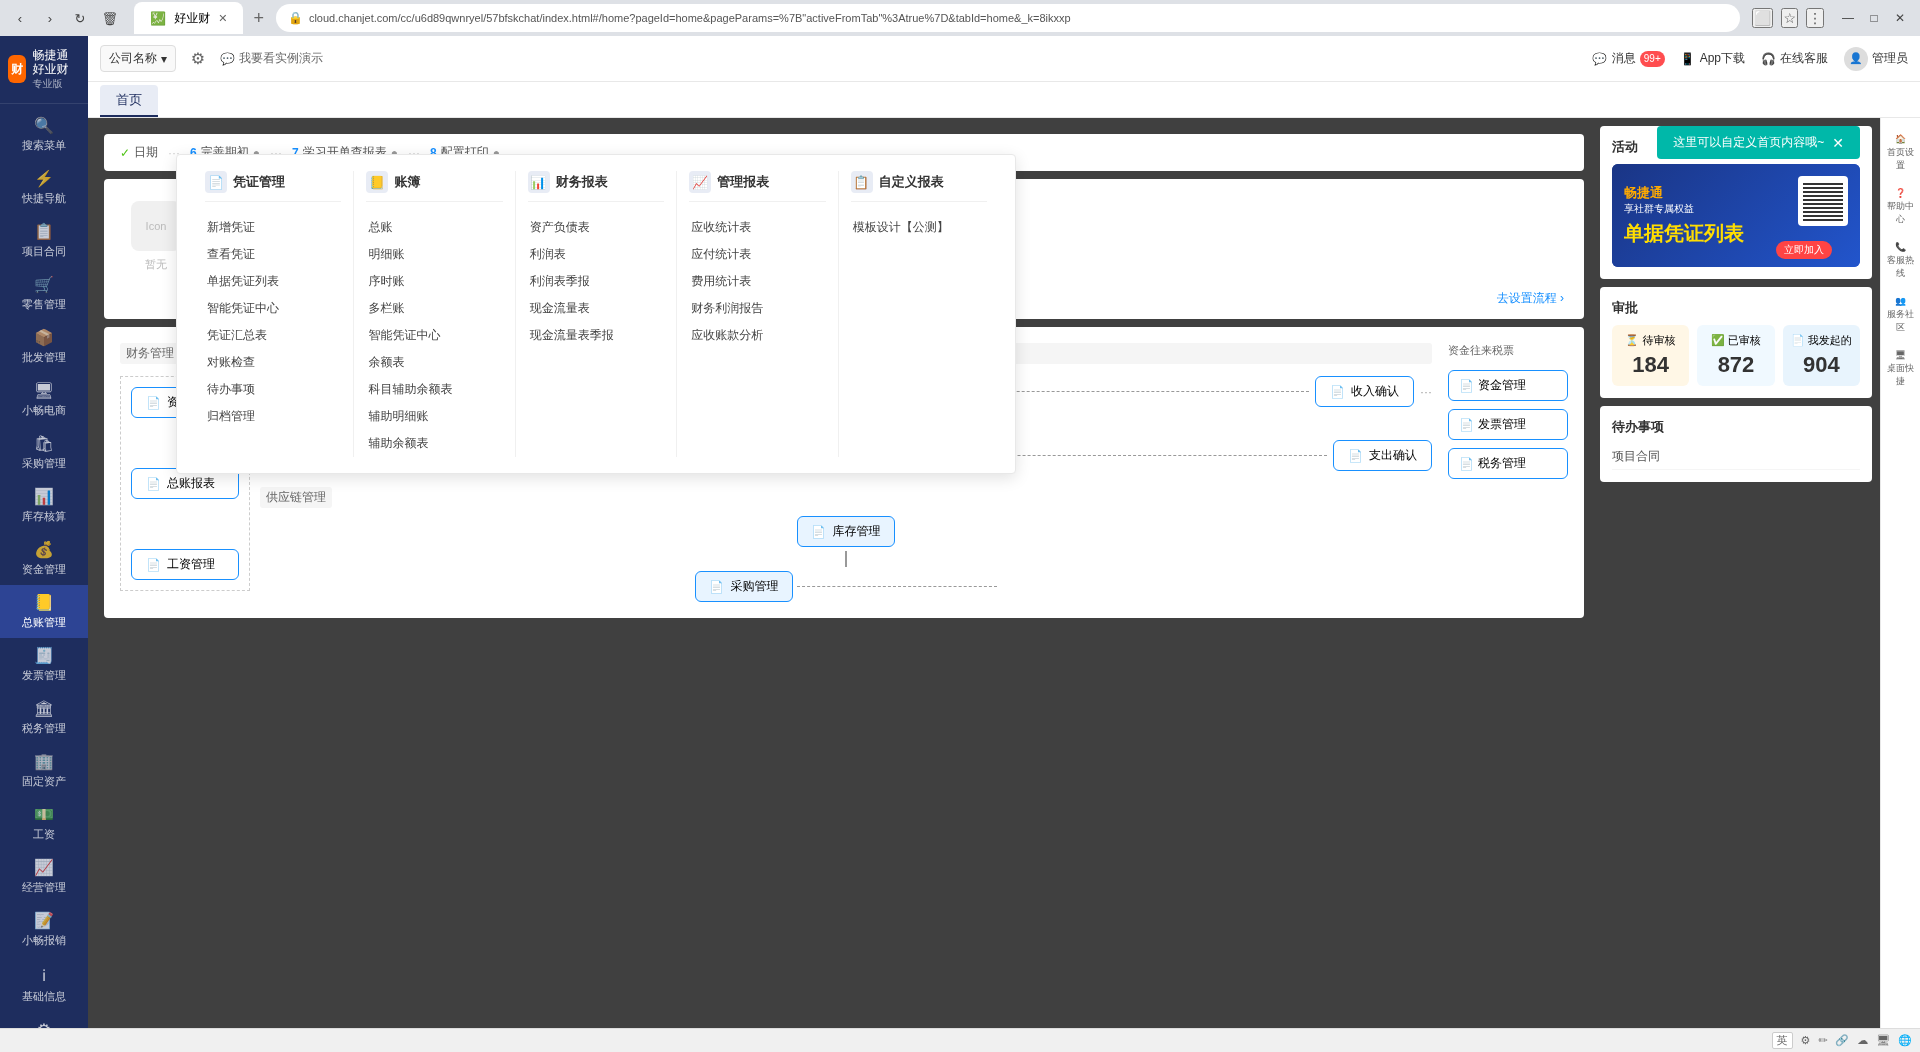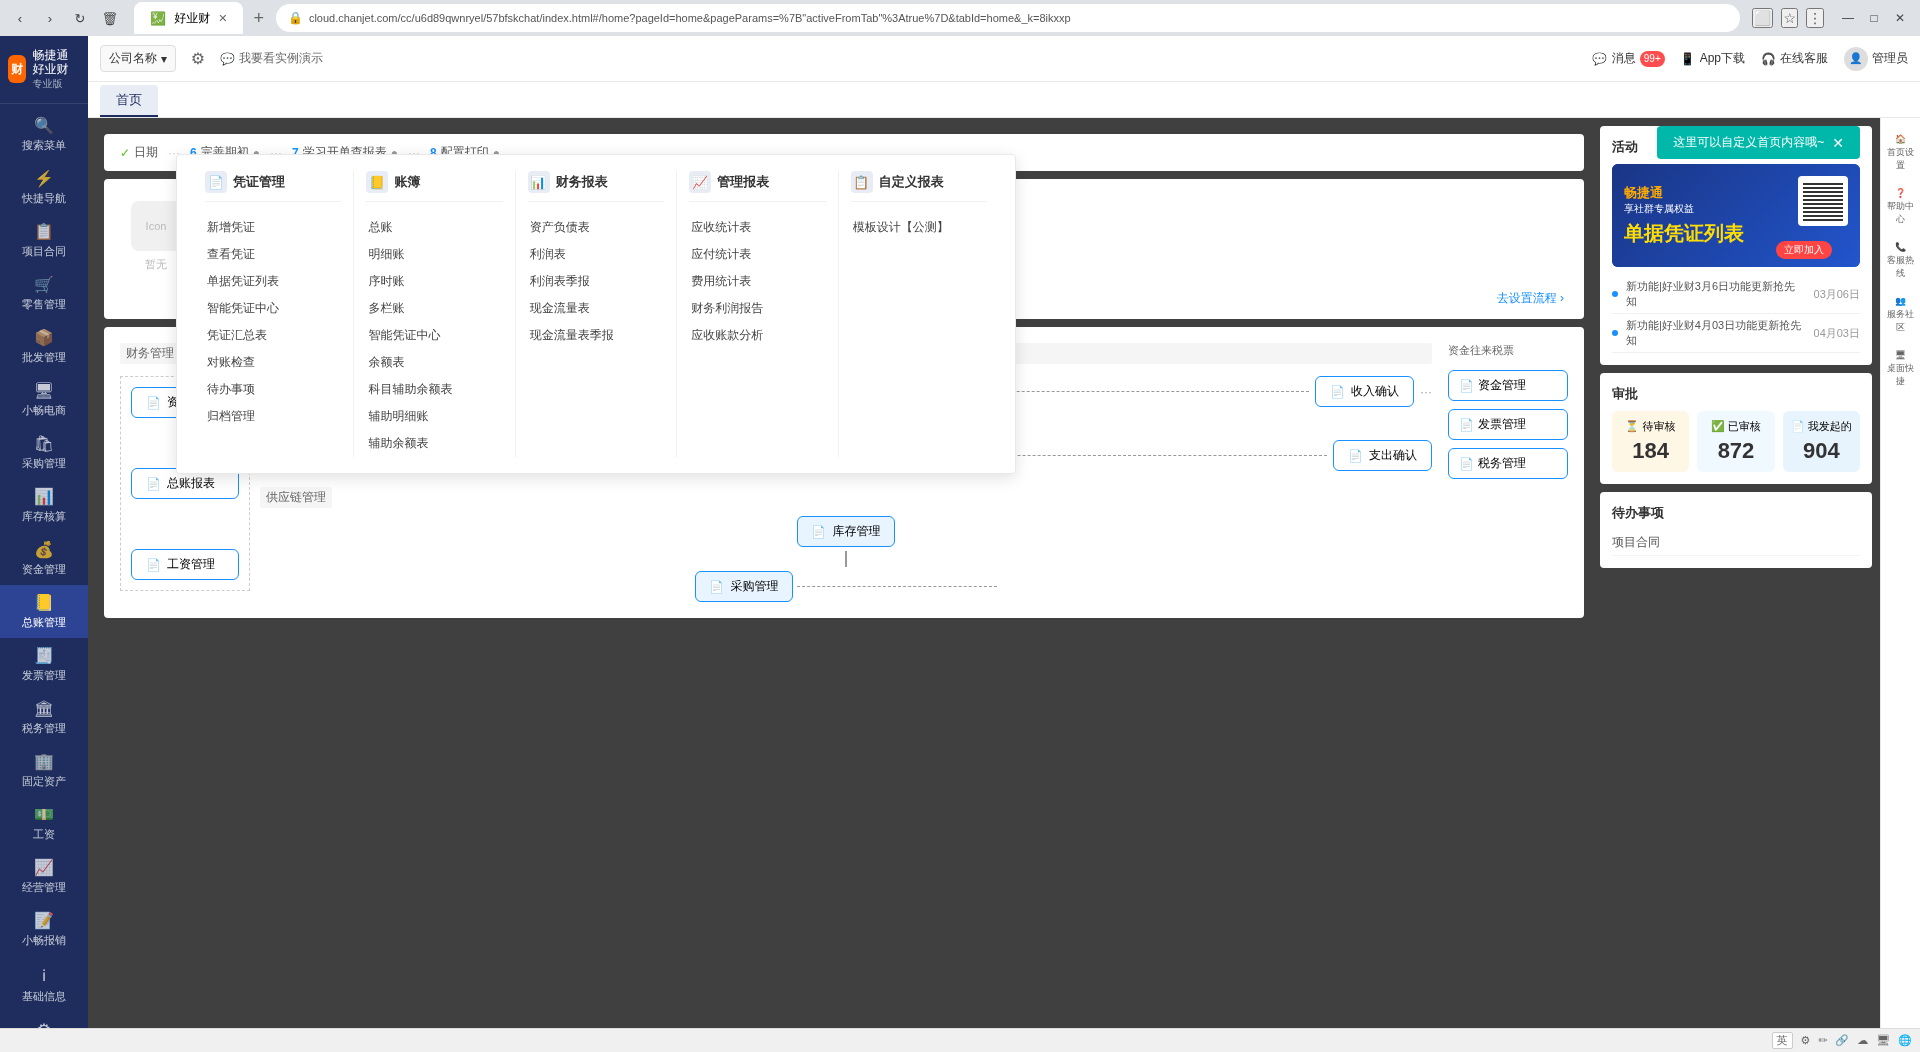--- a/index.html
+++ b/index.html
@@ -557,32 +557,20 @@
               <div style="color:white; font-size:10px;">享社群专属权益</div>
               <div style="color:#ffdd00; font-size:20px; font-weight:900; margin-top:4px;">单据凭证列表</div>
             </div>
             <div style="position:absolute; right:12px; top:12px; width:50px; height:50px; background:white; border-radius:4px; display:flex; align-items:center; justify-content:center; font-size:8px; color:#333;">
               <div style="width:40px; height:40px; background: repeating-linear-gradient(0deg, #333 0px, #333 2px, white 2px, white 4px), repeating-linear-gradient(90deg, #333 0px, #333 2px, white 2px, white 4px);"></div>
             </div>
             <div style="position:absolute; right:28px; bottom:8px;">
               <div style="background:#ff4444; color:white; border-radius:10px; padding:2px 8px; font-size:10px;">立即加入</div>
             </div>
           </div>
-          <ul class="news-list">
-            <li class="news-item">
-              <div class="news-dot"></div>
-              <span class="news-text">新功能|好业财3月6日功能更新抢先知</span>
-              <span class="news-date">03月06日</span>
-            </li>
-            <li class="news-item">
-              <div class="news-dot"></div>
-              <span class="news-text">新功能|好业财4月03日功能更新抢先知</span>
-              <span class="news-date">04月03日</span>
-            </li>
-          </ul>
         </div>
 
         <div class="approval-card">
           <div class="approval-title">审批</div>
           <div class="approval-grid">
             <div class="approval-item pending">
               <div class="approval-label">
                 <span style="color:#fa8c16;">⏳</span>
                 <span>待审核</span>
               </div>

